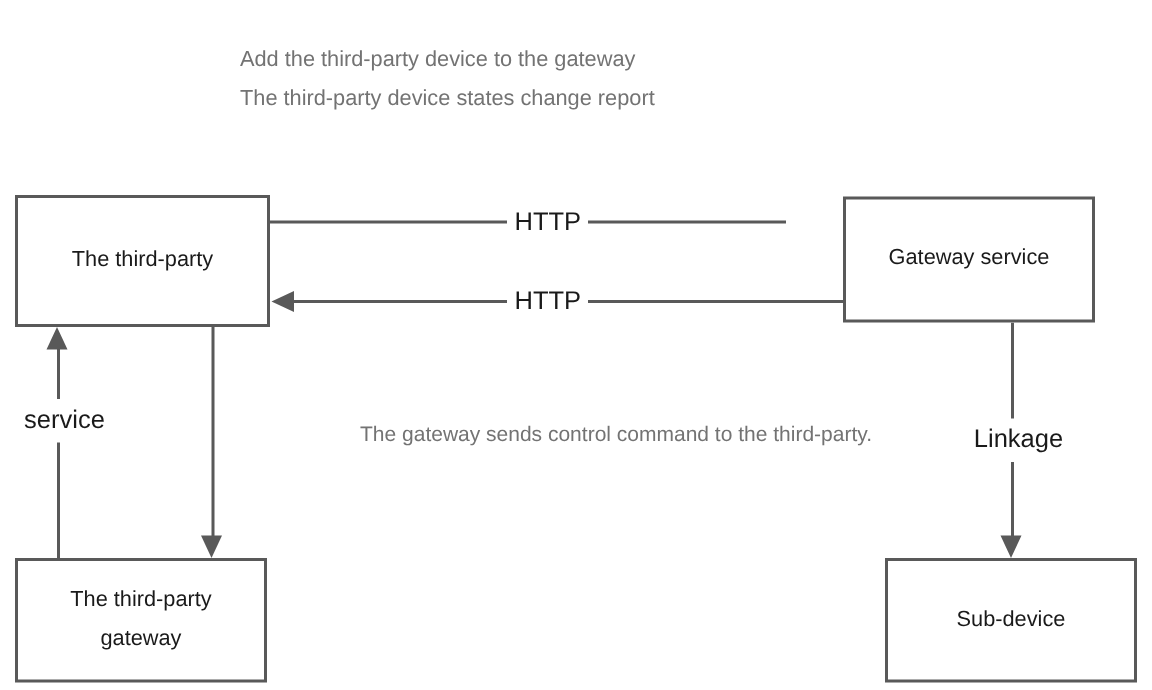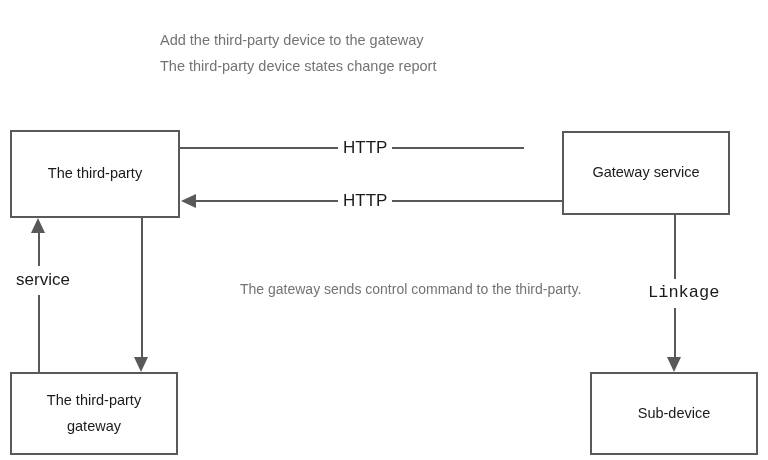--- a/index.html
+++ b/index.html
@@ -113,21 +113,21 @@
   }
   #label-http-top    { left: 338px; top: 136px; }
   #label-http-bottom { left: 338px; top: 189px; }
   #label-state-change {
     left: 4px; top: 266px; width: 70px; padding: 2px 4px;
   }
   #label-control-command {
     left: 101px; top: 266px; width: 84px; padding: 2px 4px;
   }
   #label-linkage {
-    left: 644px; top: 279px; width: 62px; padding: 2px 4px; font-family: Liberation Mono, monospace;
+    left: 644px; top: 279px; width: 62px; padding: 2px 4px;
   }
 </style>
 </head>
 <body>
 
 <div id="canvas">
 
   <div class="note" id="top-notes">
     <div>Add the third-party device to the gateway</div>
     <div>The third-party device states change report</div>

